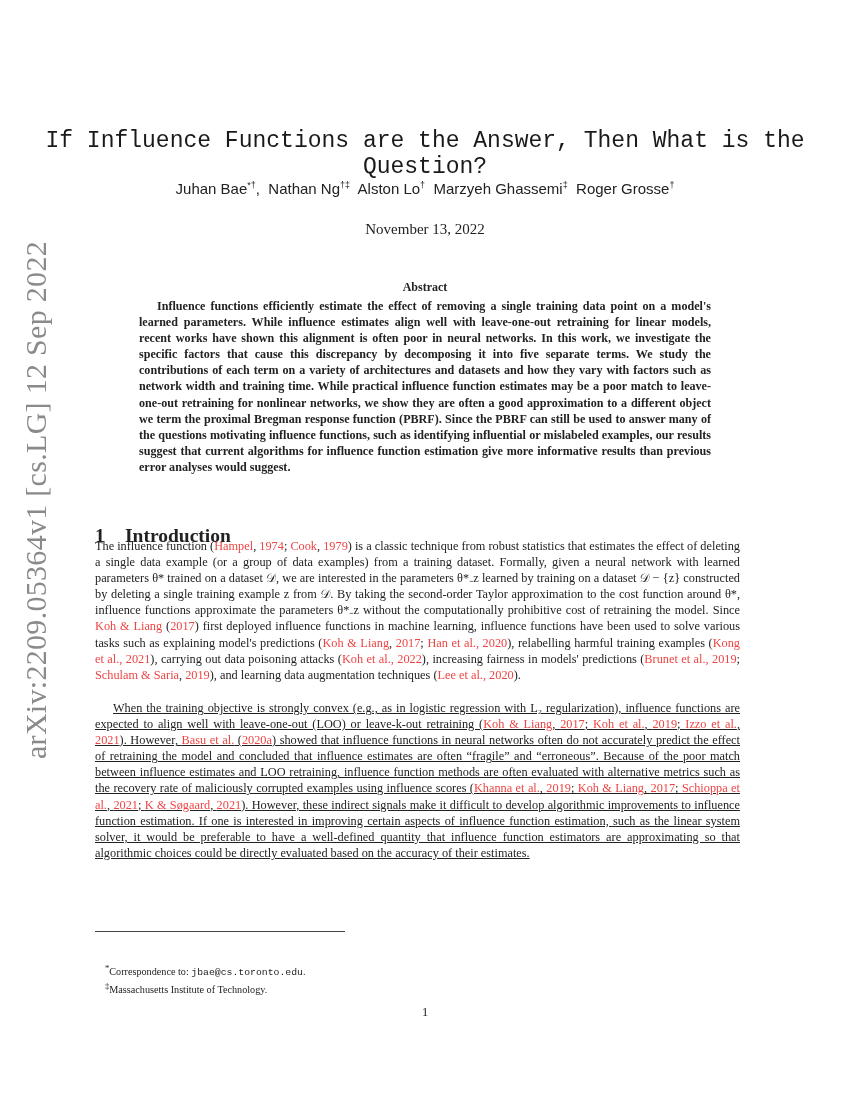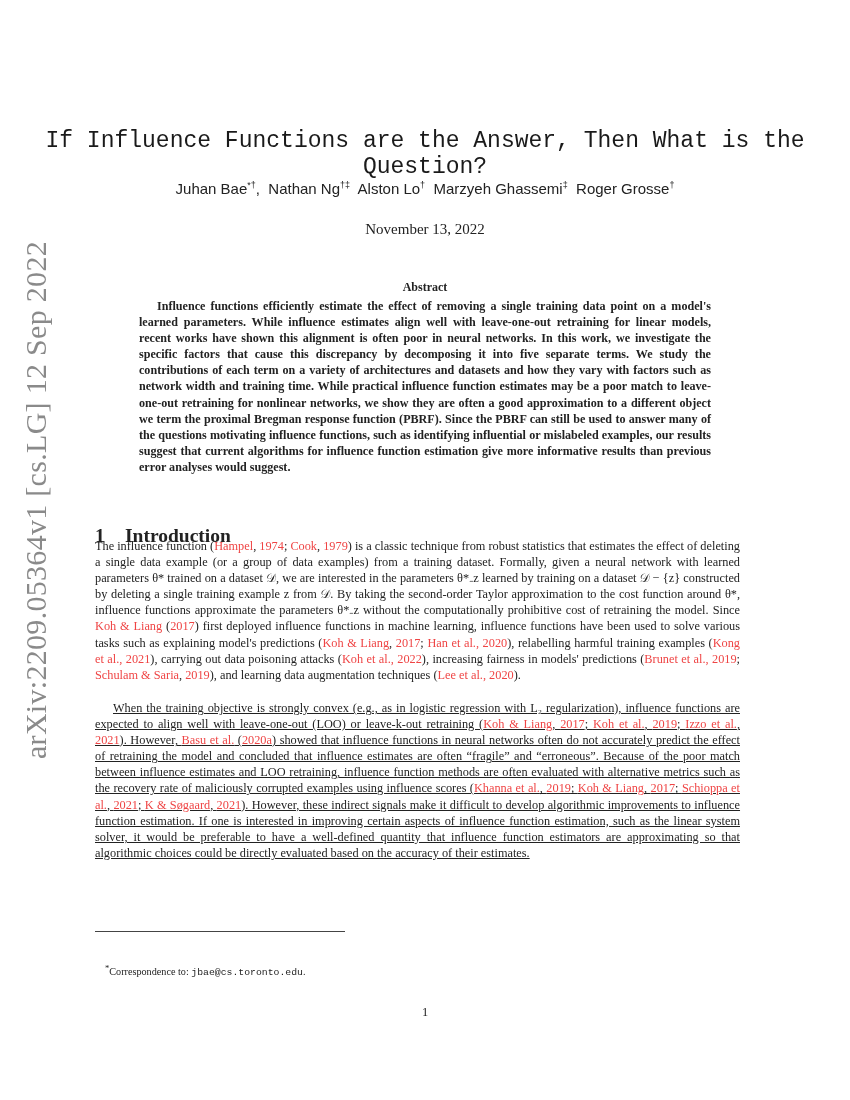--- a/index.html
+++ b/index.html
@@ -60,15 +60,16 @@
   <span class="num">1</span><span>Introduction</span>
 </div>
 
 <div class="body p1"><span>The influence function (</span><a class="cite">Hampel</a><span>, </span><a class="cite">1974</a><span>; </span><a class="cite">Cook</a><span>, </span><a class="cite">1979</a><span>) is a classic technique from robust statistics that estimates the effect of deleting a single data example (or a group of data examples) from a training dataset. Formally, given a neural network with learned parameters θ* trained on a dataset 𝒟, we are interested in the parameters θ*₋z learned by training on a dataset 𝒟 − {z} constructed by deleting a single training example z from 𝒟. By taking the second-order Taylor approximation to the cost function around θ*, influence functions approximate the parameters θ*₋z without the computationally prohibitive cost of retraining the model. Since </span><a class="cite">Koh &amp; Liang</a><span> (</span><a class="cite">2017</a><span>) first deployed influence functions in machine learning, influence functions have been used to solve various tasks such as explaining model's predictions (</span><a class="cite">Koh &amp; Liang</a><span>, </span><a class="cite">2017</a><span>; </span><a class="cite">Han et al., 2020</a><span>), relabelling harmful training examples (</span><a class="cite">Kong et al., 2021</a><span>), carrying out data poisoning attacks (</span><a class="cite">Koh et al., 2022</a><span>), increasing fairness in models' predictions (</span><a class="cite">Brunet et al., 2019</a><span>; </span><a class="cite">Schulam &amp; Saria</a><span>, </span><a class="cite">2019</a><span>), and learning data augmentation techniques (</span><a class="cite">Lee et al., 2020</a><span>).</span></div>
 
 <div class="body p2"><span>When the training objective is strongly convex (e.g., as in logistic regression with L₂ regularization), influence functions are expected to align well with leave-one-out (LOO) or leave-k-out retraining (</span><a class="cite">Koh &amp; Liang</a><span>, </span><a class="cite">2017</a><span>; </span><a class="cite">Koh et al.</a><span>, </span><a class="cite">2019</a><span>; </span><a class="cite">Izzo et al.</a><span>, </span><a class="cite">2021</a><span>). However, </span><a class="cite">Basu et al.</a><span> (</span><a class="cite">2020a</a><span>) showed that influence functions in neural networks often do not accurately predict the effect of retraining the model and concluded that influence estimates are often “fragile” and “erroneous”. Because of the poor match between influence estimates and LOO retraining, influence function methods are often evaluated with alternative metrics such as the recovery rate of maliciously corrupted examples using influence scores (</span><a class="cite">Khanna et al.</a><span>, </span><a class="cite">2019</a><span>; </span><a class="cite">Koh &amp; Liang</a><span>, </span><a class="cite">2017</a><span>; </span><a class="cite">Schioppa et al.</a><span>, </span><a class="cite">2021</a><span>; </span><a class="cite">K &amp; Søgaard</a><span>, </span><a class="cite">2021</a><span>). However, these indirect signals make it difficult to develop algorithmic improvements to influence function estimation. If one is interested in improving certain aspects of influence function estimation, such as the linear system solver, it would be preferable to have a well-defined quantity that influence function estimators are approximating so that algorithmic choices could be directly evaluated based on the accuracy of their estimates.</span></div>
 
 <div class="fn-rule"></div>
 <div class="footnotes">
   <div><sup>*</sup><span>Correspondence to: </span><span class="mono">jbae@cs.toronto.edu</span><span>.</span></div>
+  <div><sup>‡</sup><span>Massachusetts Institute of Technology.</span></div>
 </div>
 
 <div class="pagenum">1</div>
 
 </body></html>

